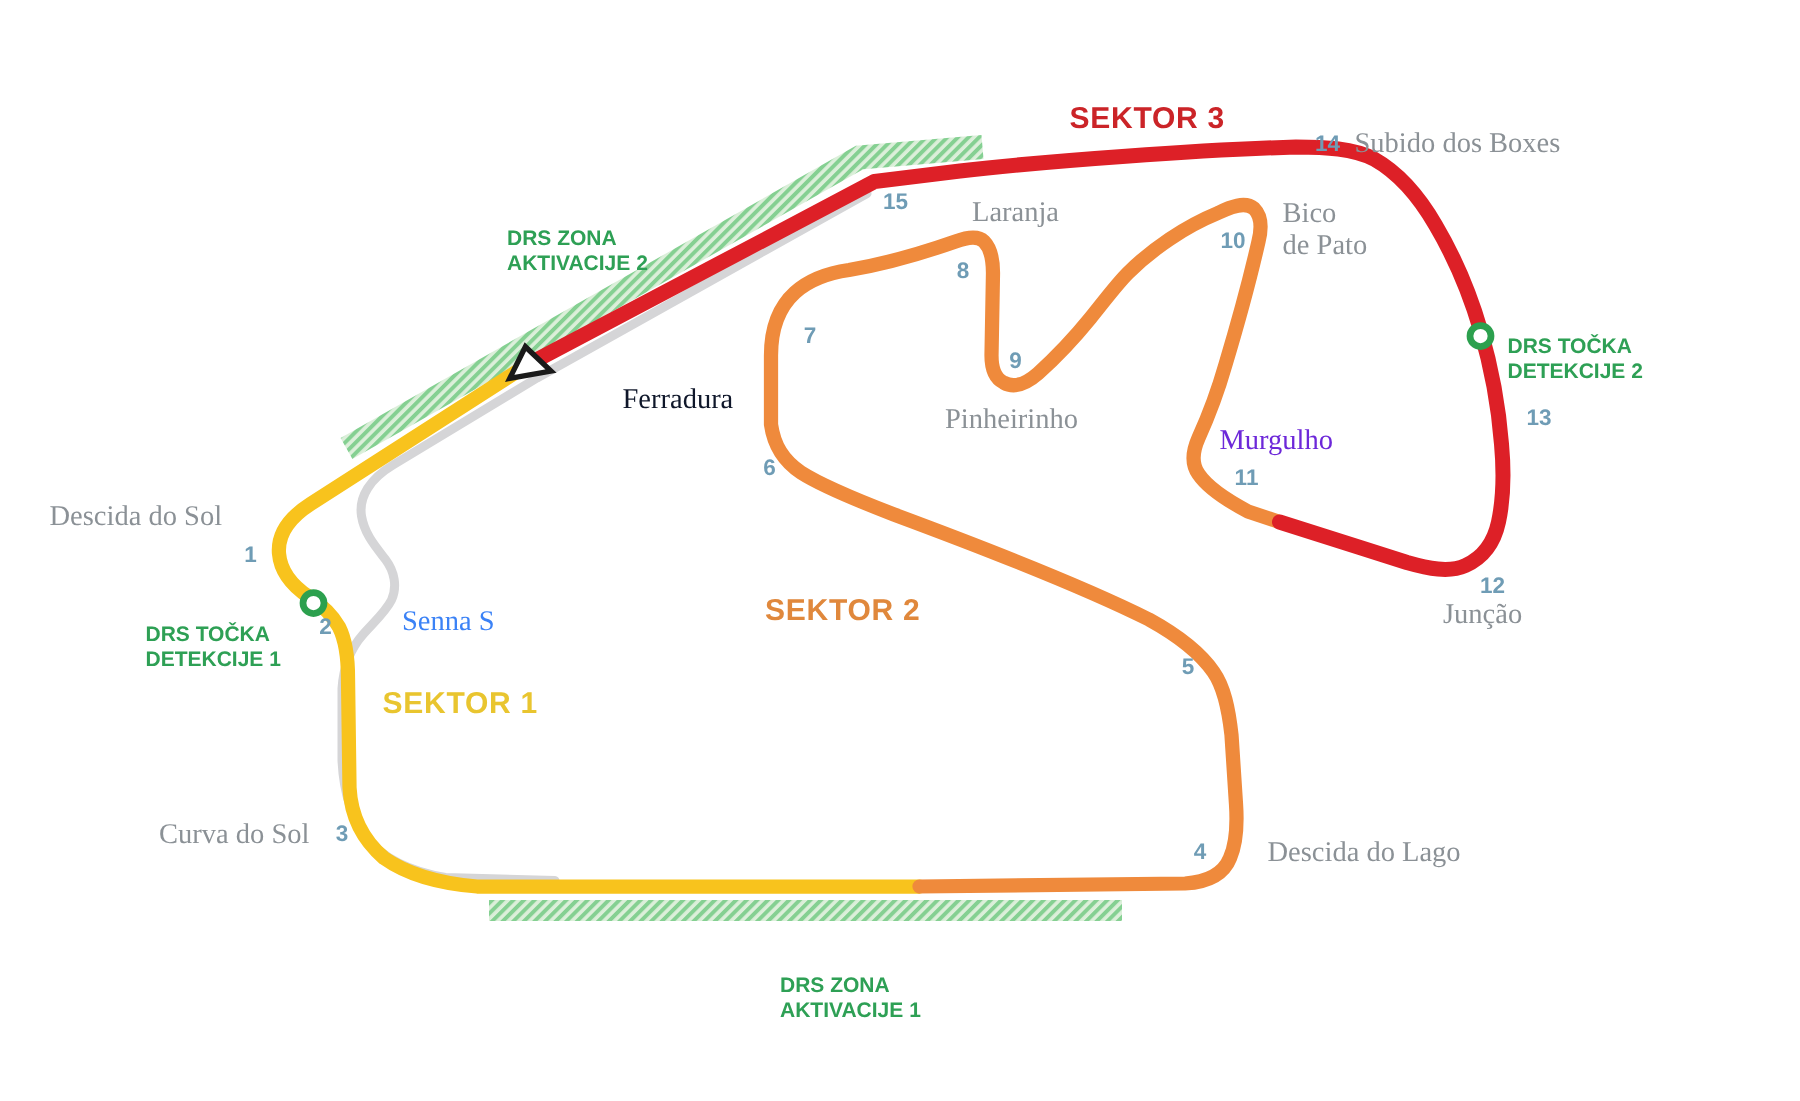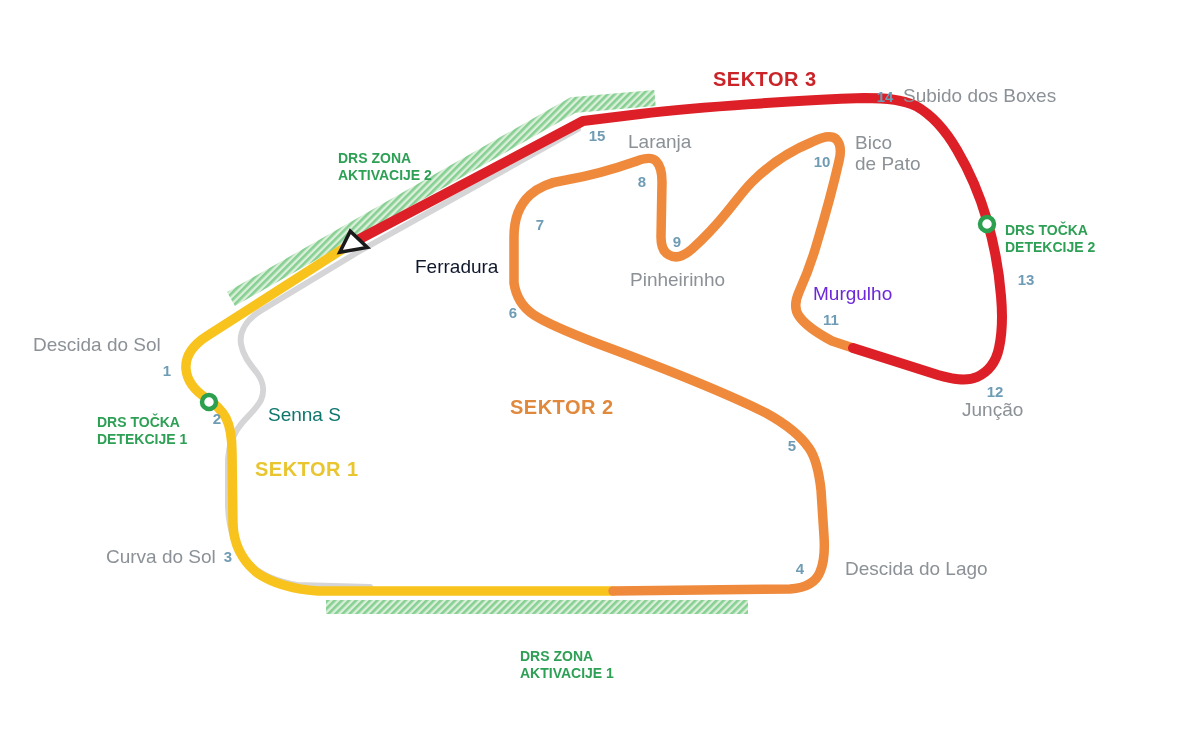--- a/index.html
+++ b/index.html
@@ -1,21 +1,21 @@
 <!DOCTYPE html>
 <html><head>
 <meta charset="utf-8">
 <style>
   html,body{margin:0;padding:0;background:#ffffff;}
   #canvas{
     position:relative;width:1200px;height:734px;background:#ffffff;overflow:hidden;
     font-family:"Liberation Sans","DejaVu Sans",sans-serif;
   }
   #track-svg{position:absolute;left:0;top:0;}
-  .lbl{position:absolute;white-space:nowrap;line-height:21px;font-size:19px;}
+  .lbl{position:absolute;white-space:nowrap;line-height:21px;font-size:19px;font-family:Liberation Serif, serif;}
   .corner-name{font-weight:400;}
   .turn-num{position:absolute;transform:translate(-50%,-50%);font-size:15px;font-weight:bold;}
   .sector-lbl{position:absolute;font-size:20px;font-weight:bold;letter-spacing:.5px;}
   .drs-lbl{position:absolute;font-size:14px;font-weight:bold;line-height:17px;white-space:nowrap;margin-top:24px;}
 </style>
 </head>
 <body>
 
 <div id="canvas" style="background: rgb(255, 255, 255);">
 
@@ -116,30 +116,30 @@
   <div class="drs-lbl" style="left: 97px; top: 390px; color: rgb(46, 160, 85);">
     <div>DRS TOČKA</div>
     <div>DETEKCIJE 1</div>
   </div>
   <div class="drs-lbl" style="left: 1005px; top: 198px; color: rgb(46, 160, 85);">
     <div>DRS TOČKA</div>
     <div>DETEKCIJE 2</div>
   </div>
 
   <div class="lbl corner-name" style="left: 33px; top: 334px; color: rgb(139, 145, 150);">Descida do Sol</div>
-  <div class="lbl corner-name" style="left: 268px; top: 404px; color: #0f766e;">Senna S</div>
+  <div class="lbl corner-name" style="left: 268px; top: 404px; color: #3b82f6;">Senna S</div>
   <div class="lbl corner-name" style="left: 95px; top: 546px; color: rgb(139, 145, 150); margin-left: 11px;">Curva do Sol</div>
   <div class="lbl corner-name" style="left: 845px; top: 558px; color: rgb(139, 145, 150);">Descida do Lago</div>
   <div class="lbl corner-name" style="left: 962px; top: 399px; color: rgb(139, 145, 150);">Junção</div>
   <div class="lbl corner-name" style="left: 813px; top: 283px; color: #6d28d9;">Murgulho</div>
   <div class="lbl corner-name" style="left: 855px; top: 132px; color: rgb(139, 145, 150);">
     <div>Bico</div>
     <div>de Pato</div>
   </div>
-  <div class="lbl corner-name" style="left: 628px; top: 131px; color: rgb(139, 145, 150);">Laranja</div>
+  <div class="lbl corner-name" style="left: 648px; top: 131px; color: rgb(139, 145, 150);">Laranja</div>
   <div class="lbl corner-name" style="left: 630px; top: 269px; color: rgb(139, 145, 150);">Pinheirinho</div>
   <div class="lbl corner-name" style="left: 415px; top: 256px; color: #0f172a;">Ferradura</div>
   <div class="lbl corner-name" style="left: 903px; top: 85px; color: rgb(139, 145, 150);">Subido dos Boxes</div>
 
   <span class="turn-num" style="left: 167px; top: 370px; color: rgb(111, 156, 181);">1</span>
   <span class="turn-num" style="left: 217px; top: 418px; color: rgb(111, 156, 181);">2</span>
   <span class="turn-num" style="left: 228px; top: 556px; color: rgb(111, 156, 181);">3</span>
   <span class="turn-num" style="left: 800px; top: 568px; color: rgb(111, 156, 181);">4</span>
   <span class="turn-num" style="left: 792px; top: 445px; color: rgb(111, 156, 181);">5</span>
   <span class="turn-num" style="left: 513px; top: 312px; color: rgb(111, 156, 181);">6</span>

